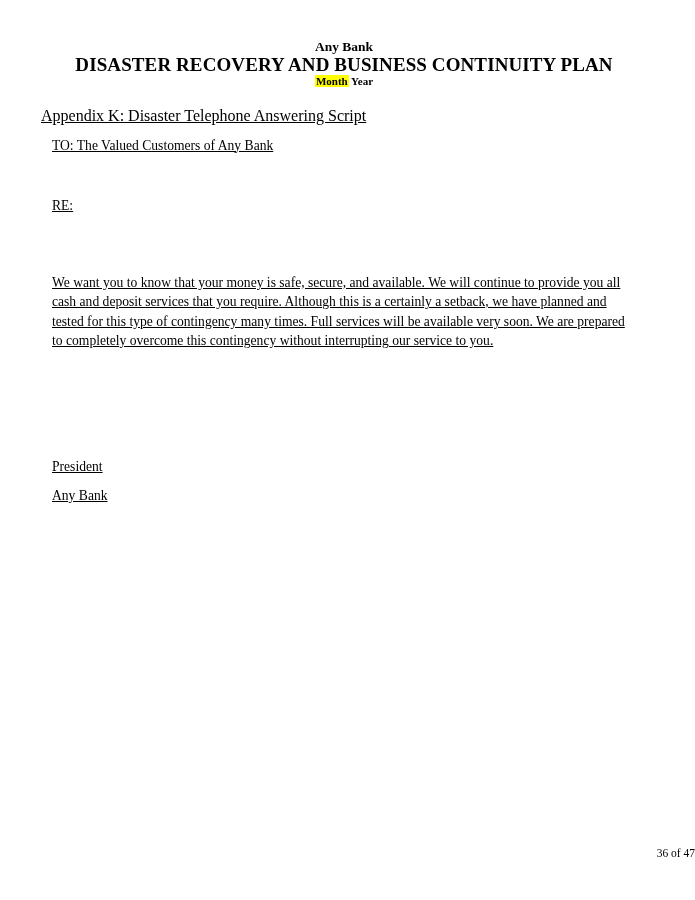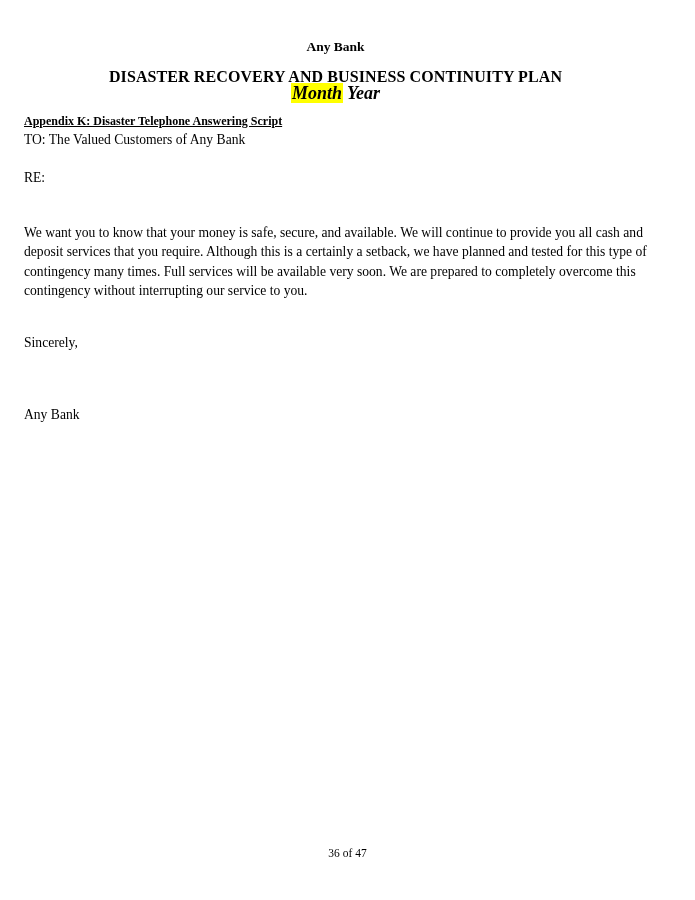--- a/index.html
+++ b/index.html
@@ -13,65 +13,66 @@
     position: relative;
     font-family: "Liberation Serif", "DejaVu Serif", serif;
     color: #000000;
     -webkit-font-smoothing: antialiased;
   }
   .page {
     position: relative;
     width: 695px;
     height: 880px;
     box-sizing: border-box;
-    padding: 38px 48px 0 24px;
+    padding: 38px 48px 0 41px;
   }
   
   .doc-header {
     text-align: center;
     font-weight: bold;
     font-size: 13.5px;
     line-height: 17.5px;
   }
   .doc-header .line-org   { font-size: 13.5px; }
-  .doc-header .line-title { font-size: 16px; letter-spacing: 0.1px; margin-top: 12px; }
-  .doc-header .line-date  { font-size: 18px; font-style: italic; }
+  .doc-header .line-title { font-size: 19px; letter-spacing: 0.1px; }
+  .doc-header .line-date  { font-size: 11px; }
   .hl {
     background: #ffff00;
     padding: 0 1px;
   }
   
   .appendix-heading {
-    margin-top: 10px;
-    font-weight: bold;
-    font-size: 12px;
+    margin-top: 16px;
+    font-weight: normal;
+    font-size: 16px;
     text-decoration: underline;
     display: inline-block;
     line-height: 17px;
   }
   
   .body-block {
     font-size: 13.6px;
     line-height: 19.6px;
   }
   p.para {
-    margin: 0;
+    margin: 11px;
+    text-decoration: underline;
   }
   .gap-sm { height: 16px; }
   .gap-md { height: 19px; }
   .gap-sig { height: 53px; }
   .to-line  { margin-top: 19px; }
   .sig-name { line-height: 18px; }
   
   .page-footer {
     position: absolute;
     left: 0;
     right: 0;
     top: 846px;
-    text-align: center;
+    text-align: right;
     font-size: 11.5px;
     line-height: 14px;
   }
 </style>
 </head>
 <body>
 
 <div class="page">
 
   <div class="doc-header">
@@ -97,23 +98,23 @@
 
     <div class="gap-sm"></div>
 
     <p class="para">We want you to know that your money is safe, secure, and available.  We will continue to provide you all cash and deposit services that you require.  Although this is a certainly a setback, we have planned and tested for this type of contingency many times.  Full services will be available very soon.  We are prepared to completely overcome this contingency without interrupting our service to you.</p>
 
     <div class="gap-sm"></div>
 
 
     <div class="gap-sm"></div>
 
-    <p class="para">Sincerely,</p>
 
     <div class="gap-sig"></div>
 
+    <p class="para sig-name">President</p>
     <p class="para sig-name">Any Bank</p>
 
   </div>
 
   <div class="page-footer">36 of 47</div>
 
 </div>
 
 </body></html>

